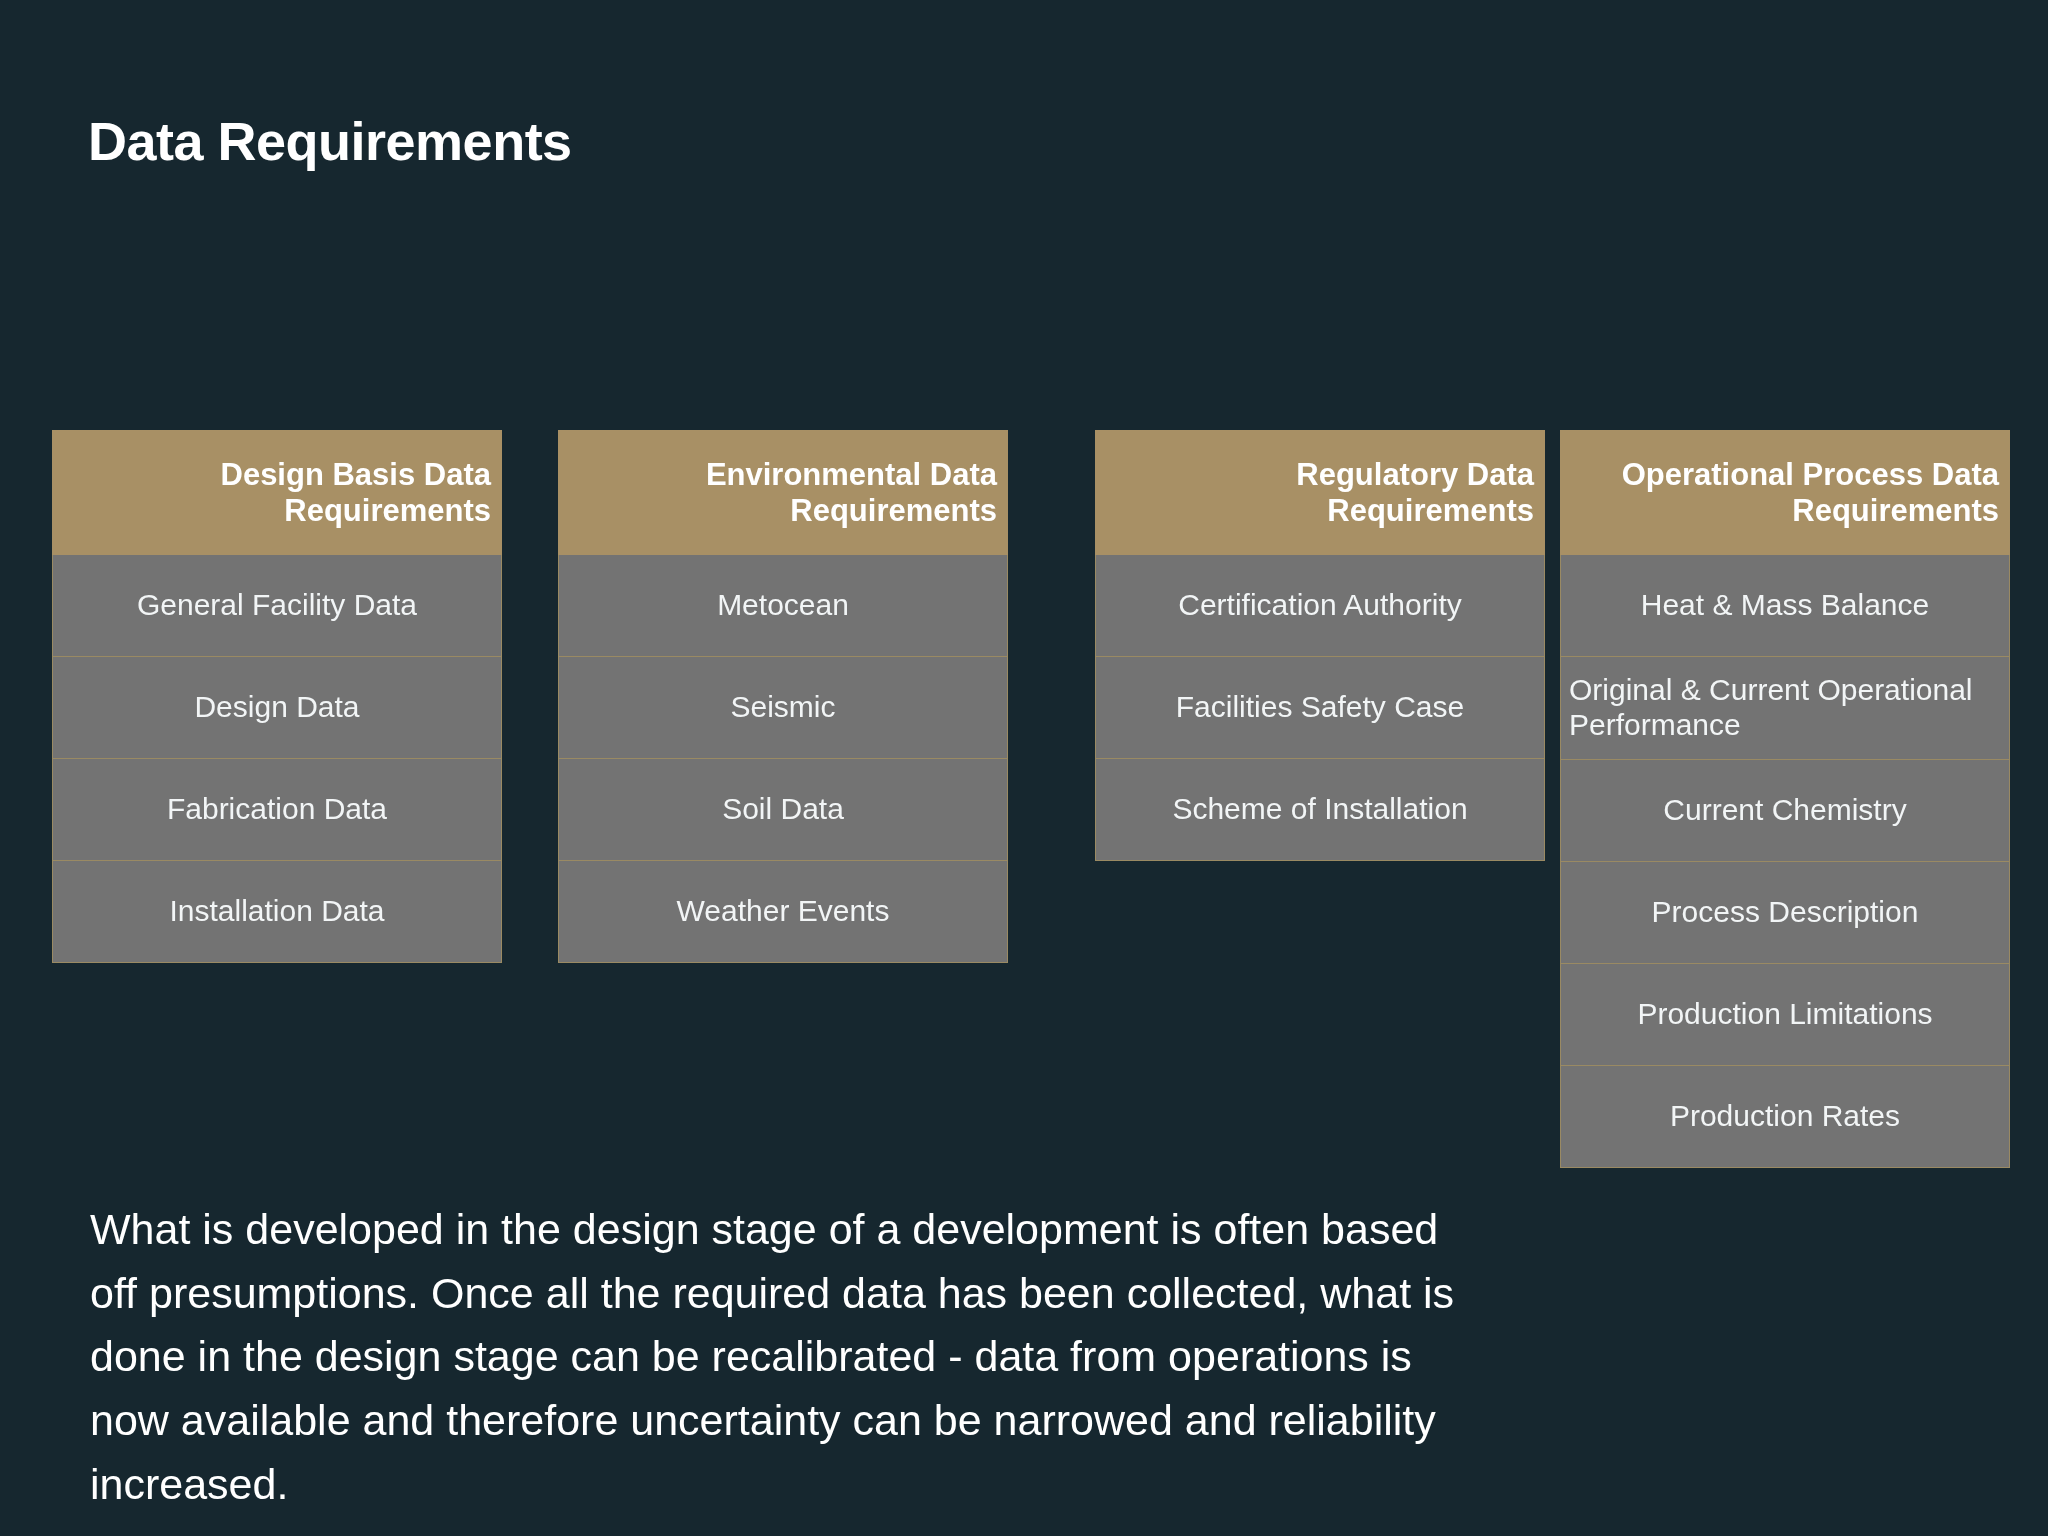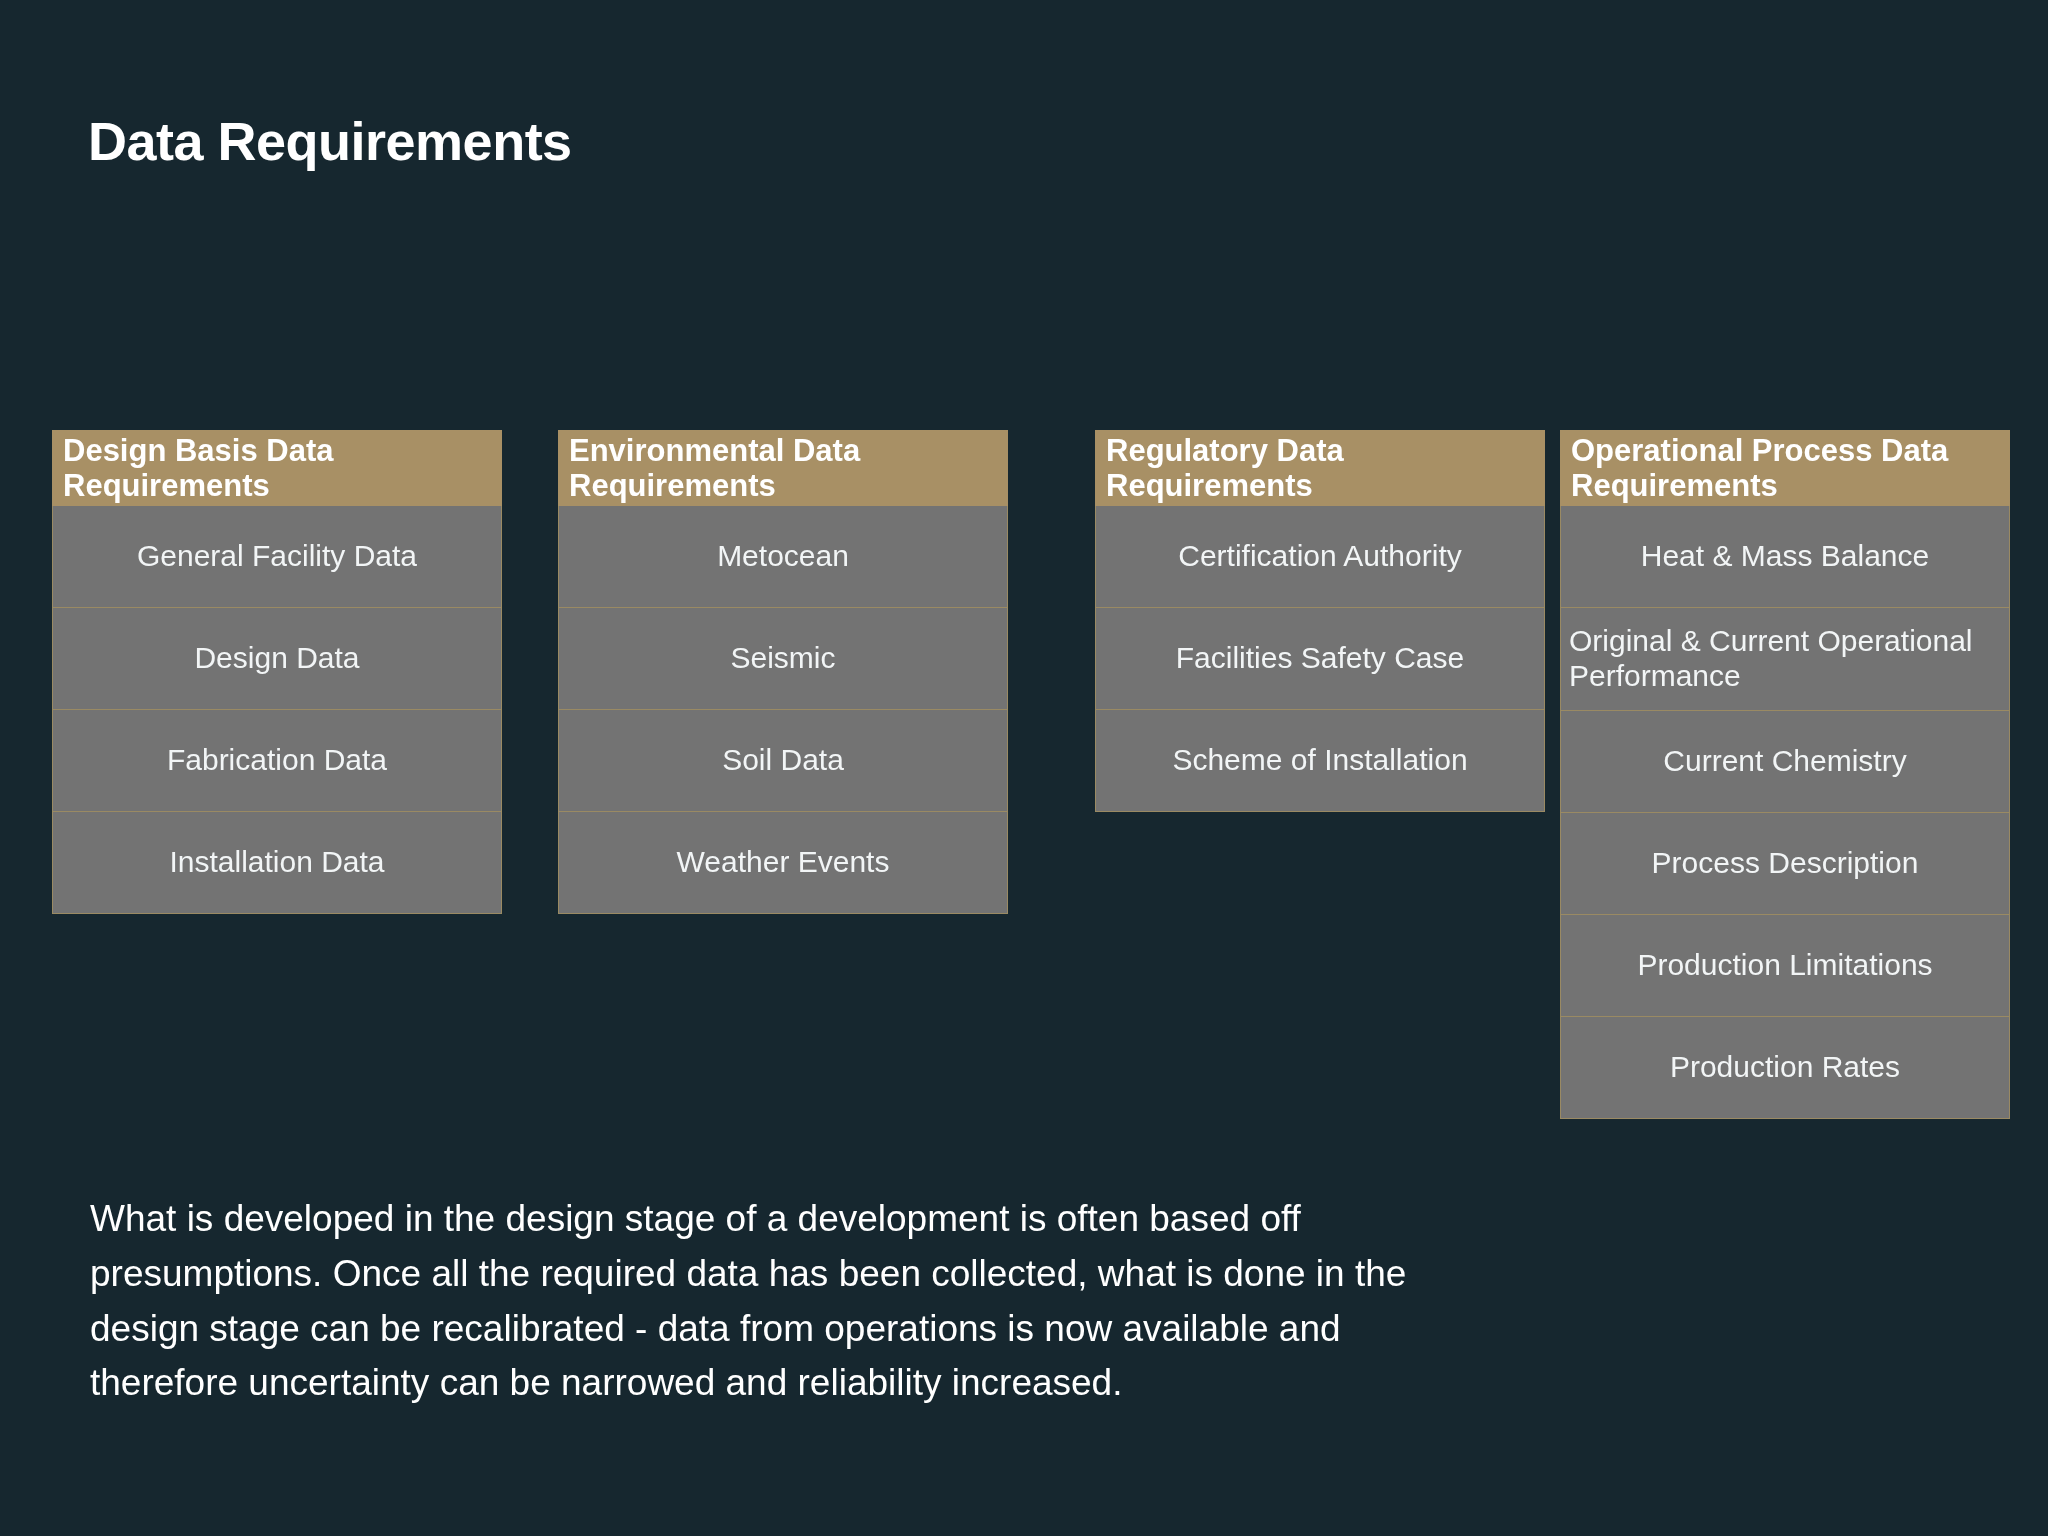--- a/index.html
+++ b/index.html
@@ -41,31 +41,31 @@
     top: 0;
     width: 450px;
   }
   .col-1 { left: 0px; }
   .col-2 { left: 506px; }
   .col-3 { left: 1008px; margin-left: 35px; }
   .col-4 { left: 1508px; }
 
   .col-header {
     box-sizing: border-box;
-    height: 76px;
+    height: 125px;
     background: #A89065;
     border: 1px solid #A89065;
     color: #FFFFFF;
     font-size: 31px;
     font-weight: 600;
     line-height: 1.13;
     display: flex;
     align-items: center;
     justify-content: center;
-    text-align: left;
+    text-align: right;
     padding: 0 10px;
   }
 
   .cell {
     box-sizing: border-box;
     height: 102px;
     border: 1px solid #9A8A63;
     border-top: none;
     background: #737373;
     color: #F2F5F6;
@@ -79,21 +79,21 @@
   }
   .cell.tall { height: 103px; }
 
   
   .body-text {
     position: absolute;
     left: 90px;
     top: 1155px;
     width: 1400px;
     color: #FFFFFF;
-    font-size: 37px;
+    font-size: 43px;
     font-weight: 400;
     line-height: 1.48;
   }
 </style>
 </head>
 <body>
 
 <div class="slide">
 
   <h1 class="slide-title">Data Requirements</h1>

